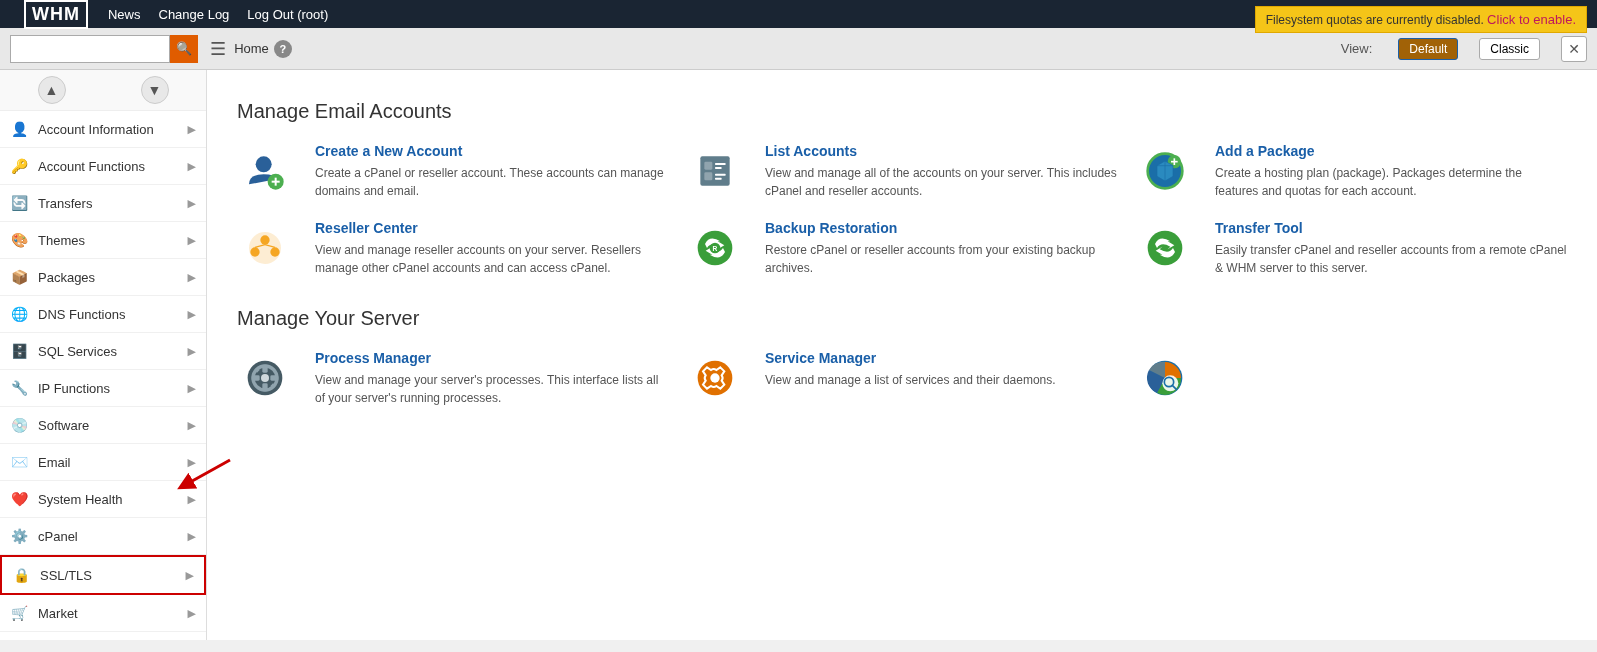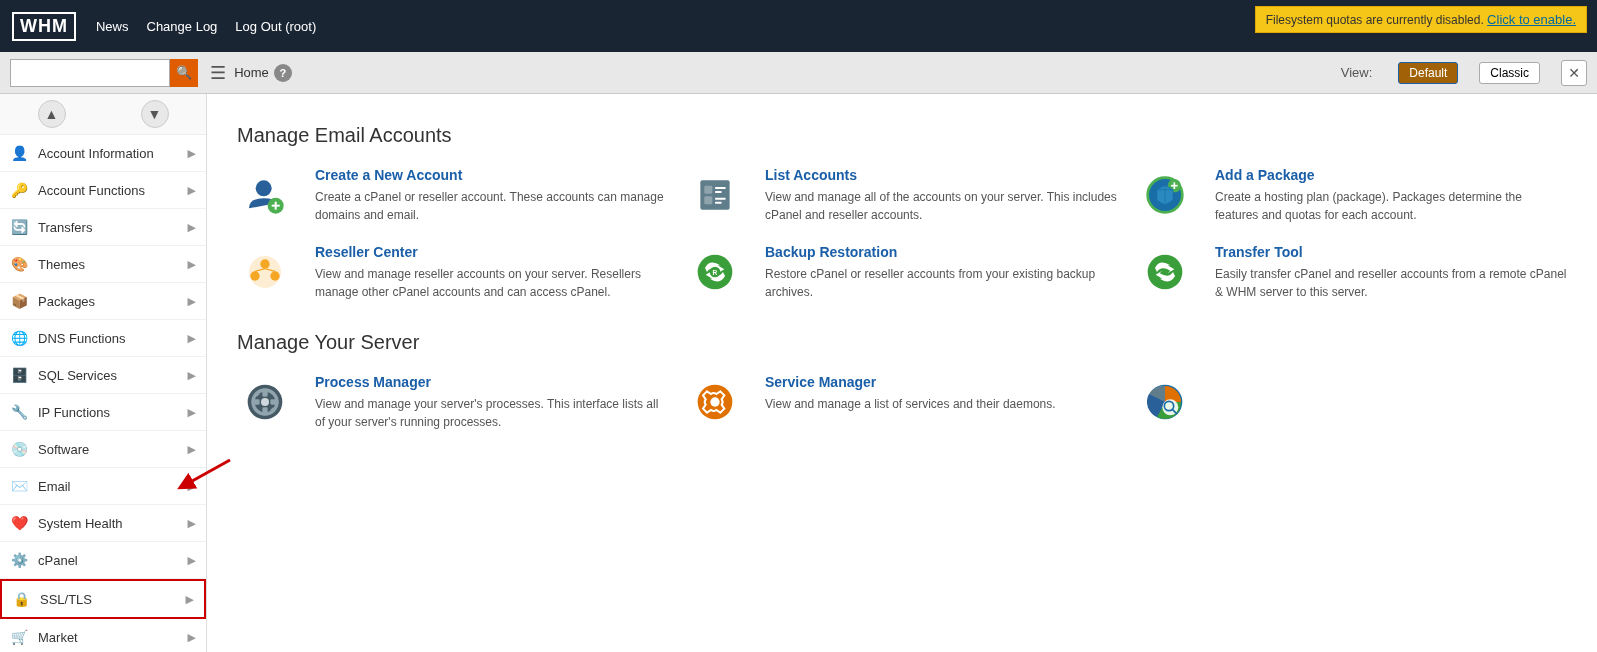--- a/index.html
+++ b/index.html
@@ -1,24 +1,24 @@
 <!DOCTYPE html>
 <html><head>
   <meta charset="utf-8">
   <style>
     * { margin: 0; padding: 0; box-sizing: border-box; }
     body { font-family: Arial, sans-serif; font-size: 13px; background: #f0f0f0; color: #333; overflow: hidden; height: 652px; width: 1597px; }
 
     
     .topnav {
       background: #1a2533;
-      height: 52px;
-      display: flex;
-      align-items: center;
-      padding: 0 12px;
+      height: 28px;
+      display: flex;
+      align-items: center;
+      padding: 0 24px;
       position: relative;
     }
     .topnav-logo {
       color: #fff;
       font-weight: bold;
       font-size: 18px;
       margin-right: 20px;
       border: 2px solid #fff;
       padding: 2px 6px;
       letter-spacing: 1px;
@@ -32,21 +32,21 @@
     .topnav-alert {
       position: absolute;
       right: 10px;
       top: 6px;
       background: #f5c518;
       color: #333;
       font-size: 12px;
       padding: 5px 10px;
       border: 1px solid #e0a800;
     }
-    .topnav-alert a { color: #0369a1; text-decoration: underline; margin: 0; }
+    .topnav-alert a { color: #be185d; margin: 0; }
 
     
     .subbar {
       background: #e8e8e8;
       height: 42px;
       display: flex;
       align-items: center;
       padding: 0 10px;
       border-bottom: 1px solid #ccc;
     }

